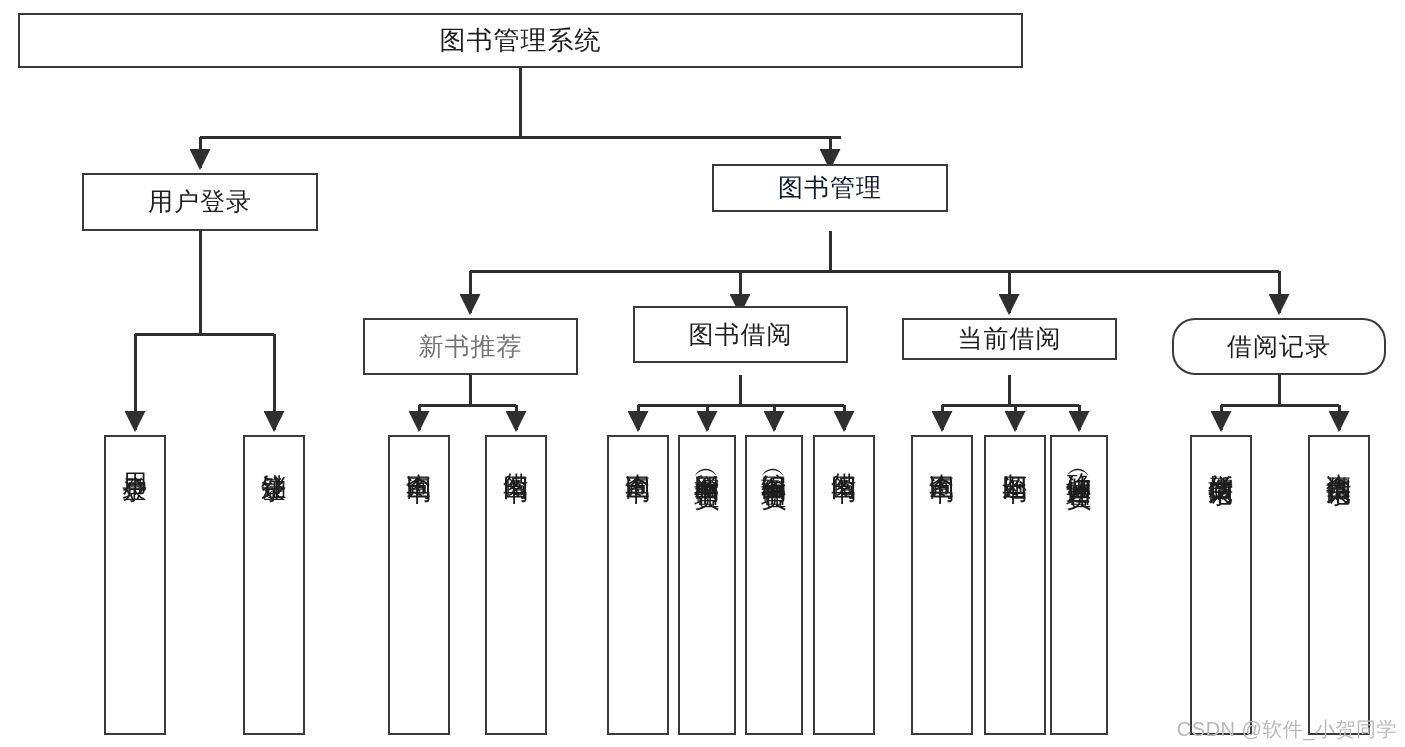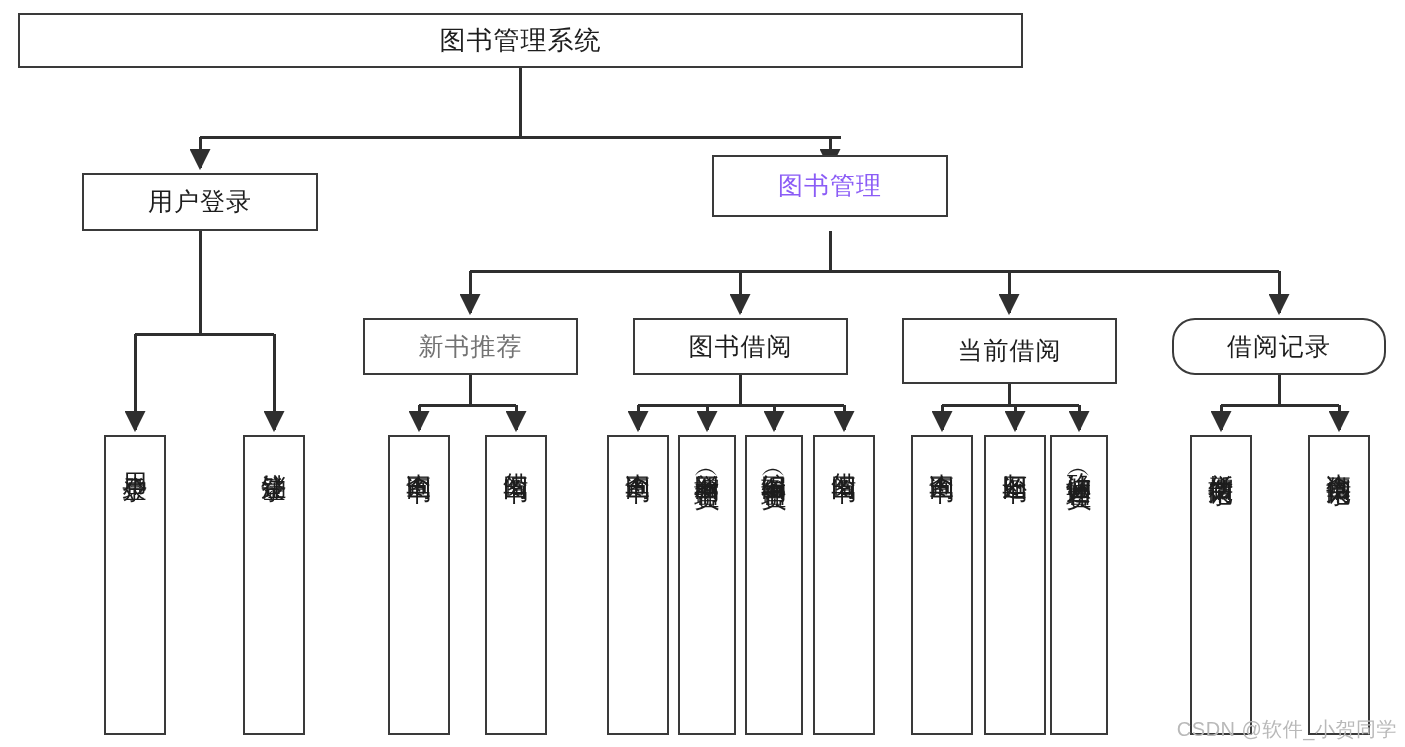--- a/index.html
+++ b/index.html
@@ -131,31 +131,31 @@
     </g>
   </svg>
 
   <div class="node h root" style="left: 18px; top: 13px; width: 1005px; height: 55px; border-color: rgb(58, 58, 58); background: rgb(255, 255, 255); color: rgb(29, 29, 29);">
     <span class="label">图书管理系统</span>
   </div>
 
   <div class="node h" style="left: 82px; top: 173px; width: 236px; height: 58px; border-color: rgb(58, 58, 58); background: rgb(255, 255, 255); color: rgb(29, 29, 29);">
     <span class="label">用户登录</span>
   </div>
-  <div class="node h" style="left: 712px; top: 155px; width: 236px; height: 62px; border-color: rgb(58, 58, 58); background: rgb(255, 255, 255); color: #8b5cf6;">
+  <div class="node h" style="left: 712px; top: 164px; width: 236px; height: 48px; border-color: rgb(58, 58, 58); background: rgb(255, 255, 255); color: #0f172a;">
     <span class="label">图书管理</span>
   </div>
 
   <div class="node h" style="left: 363px; top: 318px; width: 215px; height: 57px; border-color: rgb(58, 58, 58); background: rgb(255, 255, 255); color: #737373;">
     <span class="label">新书推荐</span>
   </div>
-  <div class="node h" style="left: 633px; top: 318px; width: 215px; height: 57px; border-color: rgb(58, 58, 58); background: rgb(255, 255, 255); color: rgb(29, 29, 29);">
+  <div class="node h" style="left: 633px; top: 306px; width: 215px; height: 57px; border-color: rgb(58, 58, 58); background: rgb(255, 255, 255); color: rgb(29, 29, 29);">
     <span class="label">图书借阅</span>
   </div>
-  <div class="node h" style="left: 902px; top: 318px; width: 215px; height: 66px; border-color: rgb(58, 58, 58); background: rgb(255, 255, 255); color: rgb(29, 29, 29);">
+  <div class="node h" style="left: 902px; top: 318px; width: 215px; height: 42px; border-color: rgb(58, 58, 58); background: rgb(255, 255, 255); color: rgb(29, 29, 29);">
     <span class="label">当前借阅</span>
   </div>
   <div class="node h" style="left: 1172px; top: 318px; width: 214px; height: 57px; border-color: rgb(58, 58, 58); background: rgb(255, 255, 255); color: rgb(29, 29, 29); border-radius: 23px;">
     <span class="label">借阅记录</span>
   </div>
 
   <div class="node v" style="left: 104px; top: 435px; width: 62px; height: 300px; border-color: rgb(58, 58, 58); background: rgb(255, 255, 255); color: rgb(29, 29, 29);">
     <span class="label">用户登录</span>
   </div>
   <div class="node v" style="left: 243px; top: 435px; width: 62px; height: 300px; border-color: rgb(58, 58, 58); background: rgb(255, 255, 255); color: rgb(29, 29, 29);">

